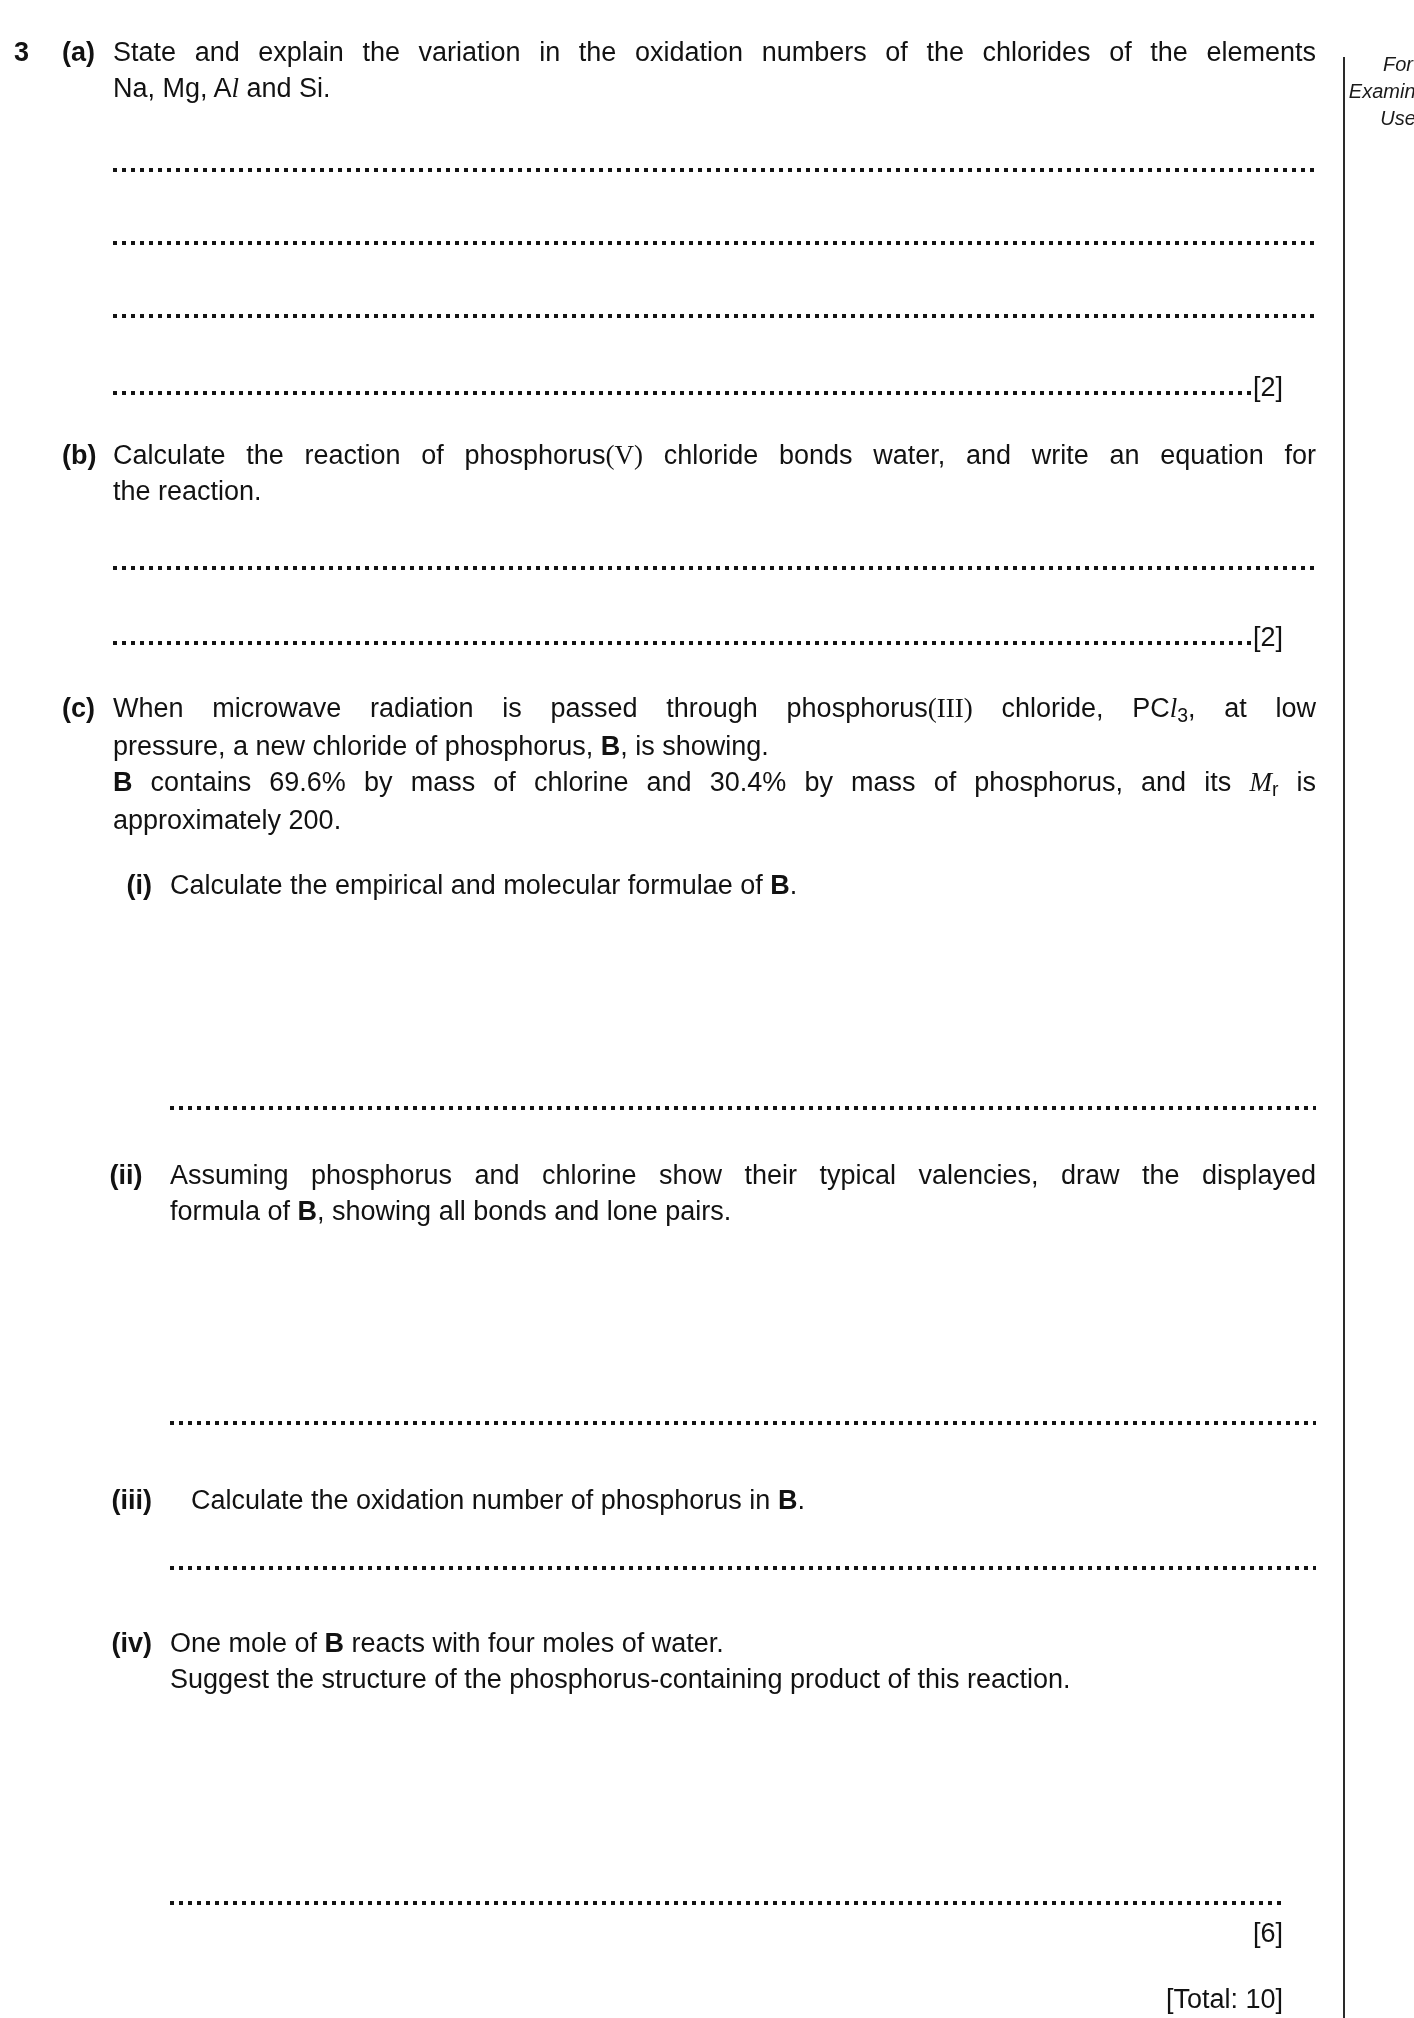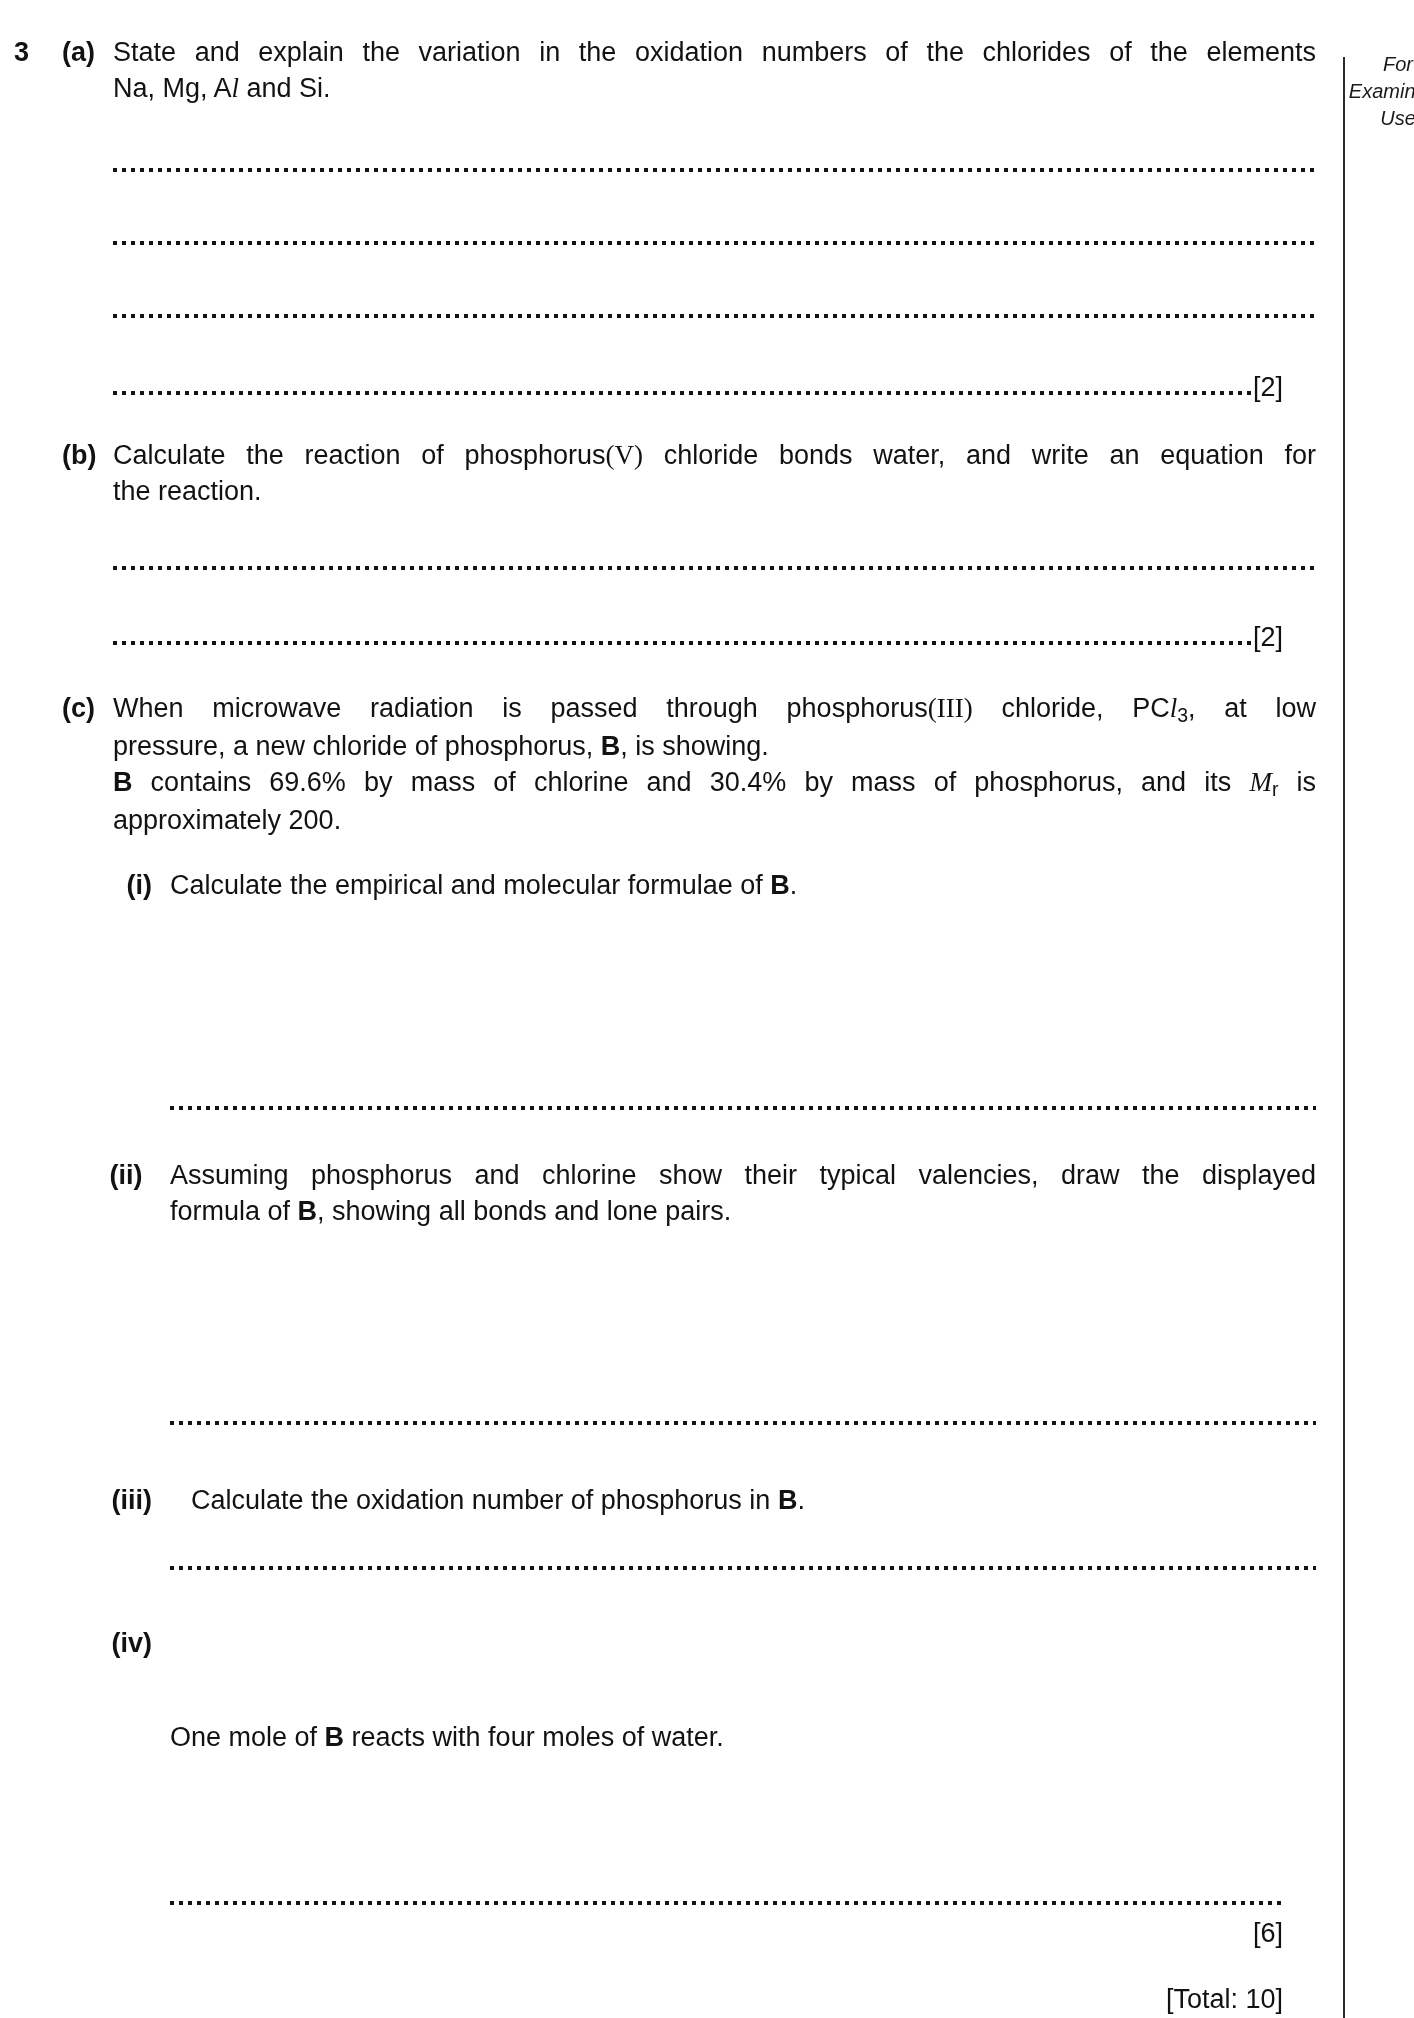--- a/index.html
+++ b/index.html
@@ -100,21 +100,22 @@
   </div>
   <div class="abs dots" style="left:170px; top:1421px; width:1146px;"></div>
 
   <div class="abs sublabel line" style="left:100px; top:1482px;">(iii)</div>
   <div class="abs" style="left:179px; top:1482px; width:1146px;margin-left:12px;">
     <div class="line"><span>Calculate the oxidation number of phosphorus in </span><span class="blk">B</span><span>.</span></div>
   </div>
   <div class="abs dots" style="left:170px; top:1566px; width:1146px;"></div>
 
   <div class="abs sublabel line" style="left:100px; top:1625px;">(iv)</div>
-  <div class="abs" style="left:170px; top:1719px; width:1146px;">
+  <div class="abs" style="left:170px; top:1625px; width:1146px;">
     <div class="line"><span>One mole of </span><span class="blk">B</span><span> reacts with four moles of water.</span></div>
+    <div class="line"><span>Suggest the structure of the phosphorus-containing product of this reaction.</span></div>
   </div>
   <div class="abs dots" style="left:170px; top:1901px; width:1116px;"></div>
 
   <div class="abs markline" style="left:175px; top:1917px; width:1108px;">[6]</div>
   <div class="abs markline" style="left:175px; top:1983px; width:1108px;">[Total: 10]</div>
 
 </div>
 
 </body></html>

